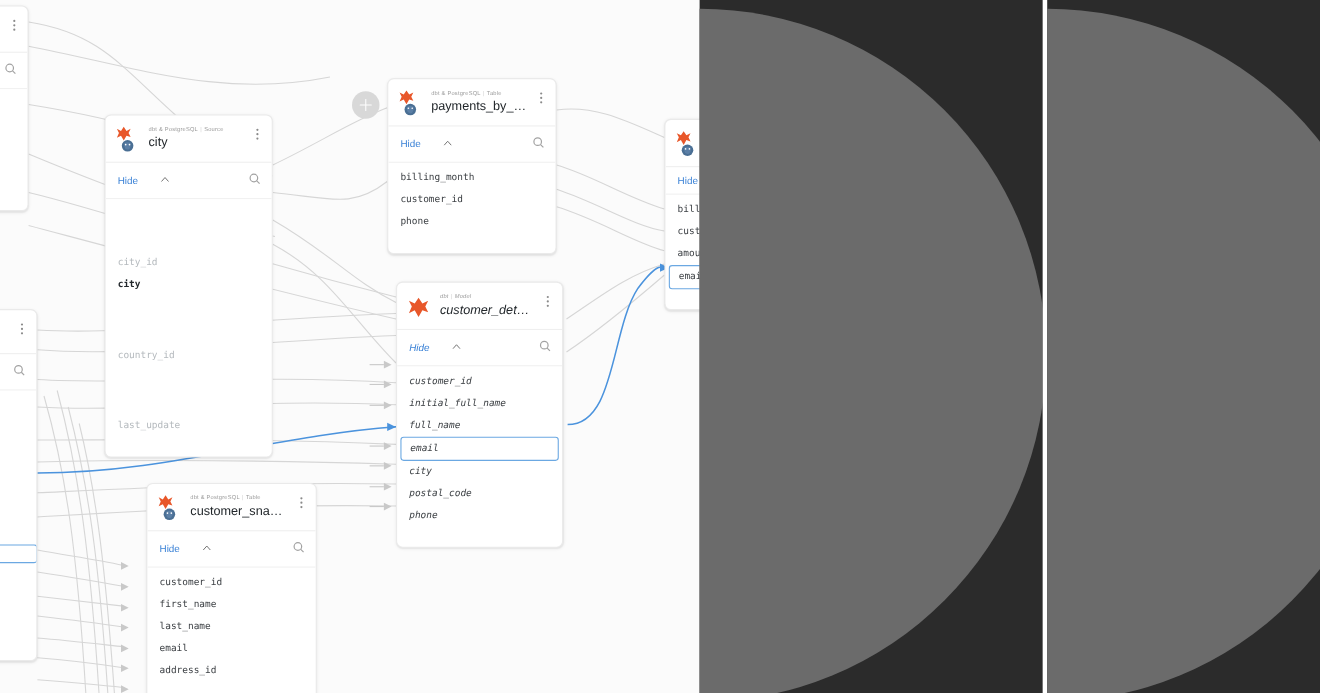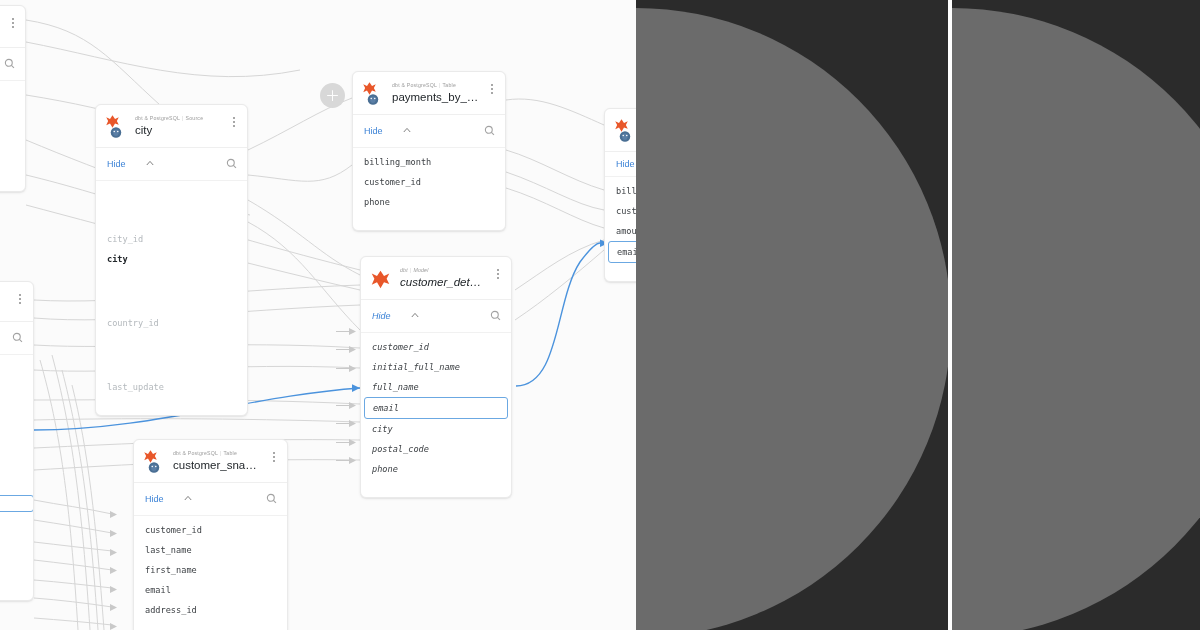--- a/index.html
+++ b/index.html
@@ -439,22 +439,22 @@
         </span>
         <span class="search-ic">
           <svg width="11" height="11" viewBox="0 0 16 16">
               <circle cx="7" cy="7" r="5" fill="none" stroke="#6a6a6a" stroke-width="1.6"></circle>
               <line x1="10.8" y1="10.8" x2="14.5" y2="14.5" stroke="#6a6a6a" stroke-width="1.6"></line>
             </svg>
         </span>
       </div>
       <div class="fields">
         <div class="field">customer_id</div>
+        <div class="field">first_name</div>
         <div class="field">last_name</div>
-        <div class="field">first_name</div>
         <div class="field">email</div>
         <div class="field">address_id</div>
 
       </div>
     </div>
 
     <div class="node" style="left:604px; top:108px; width:150px;">
       <div class="node-head">
         <div class="logo-stack">
           <span class="logo-dbt">

